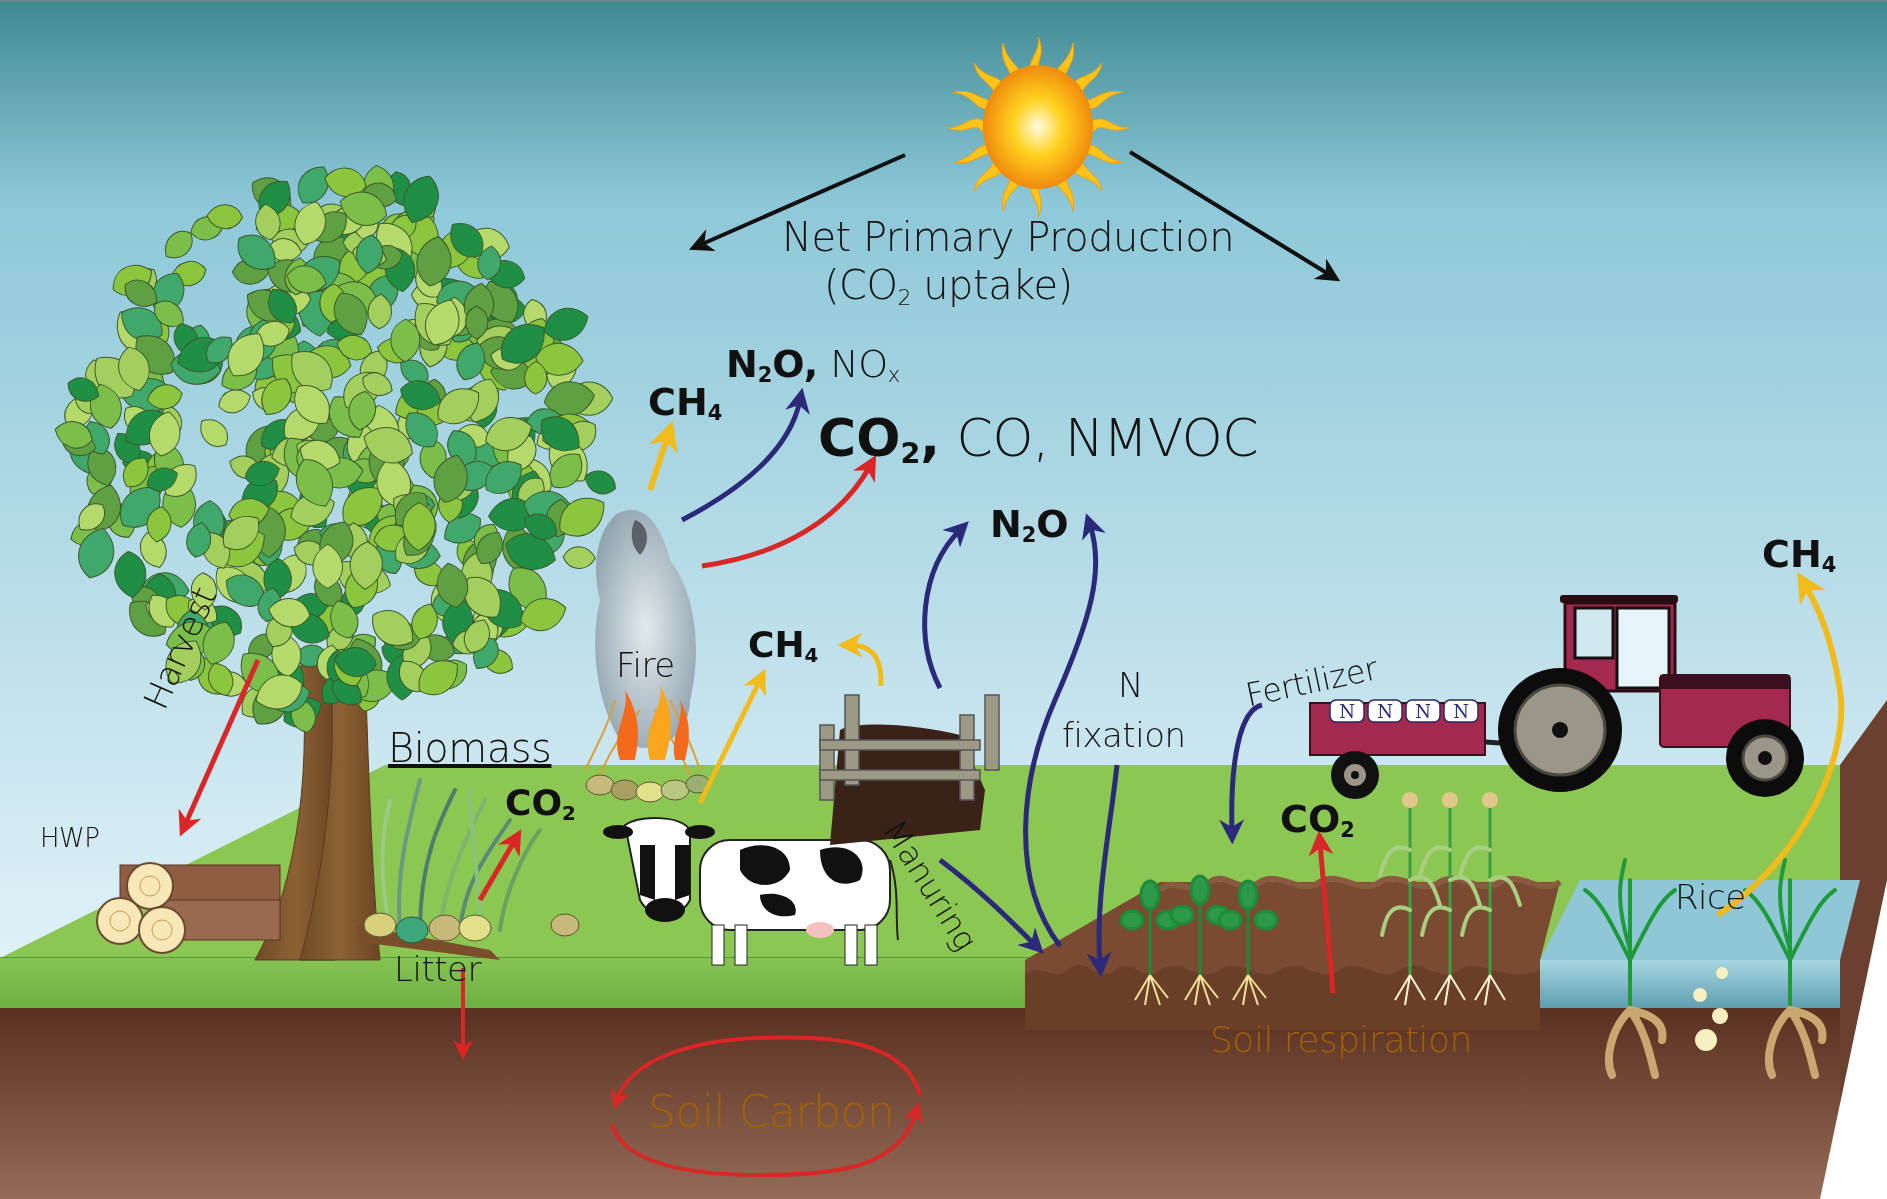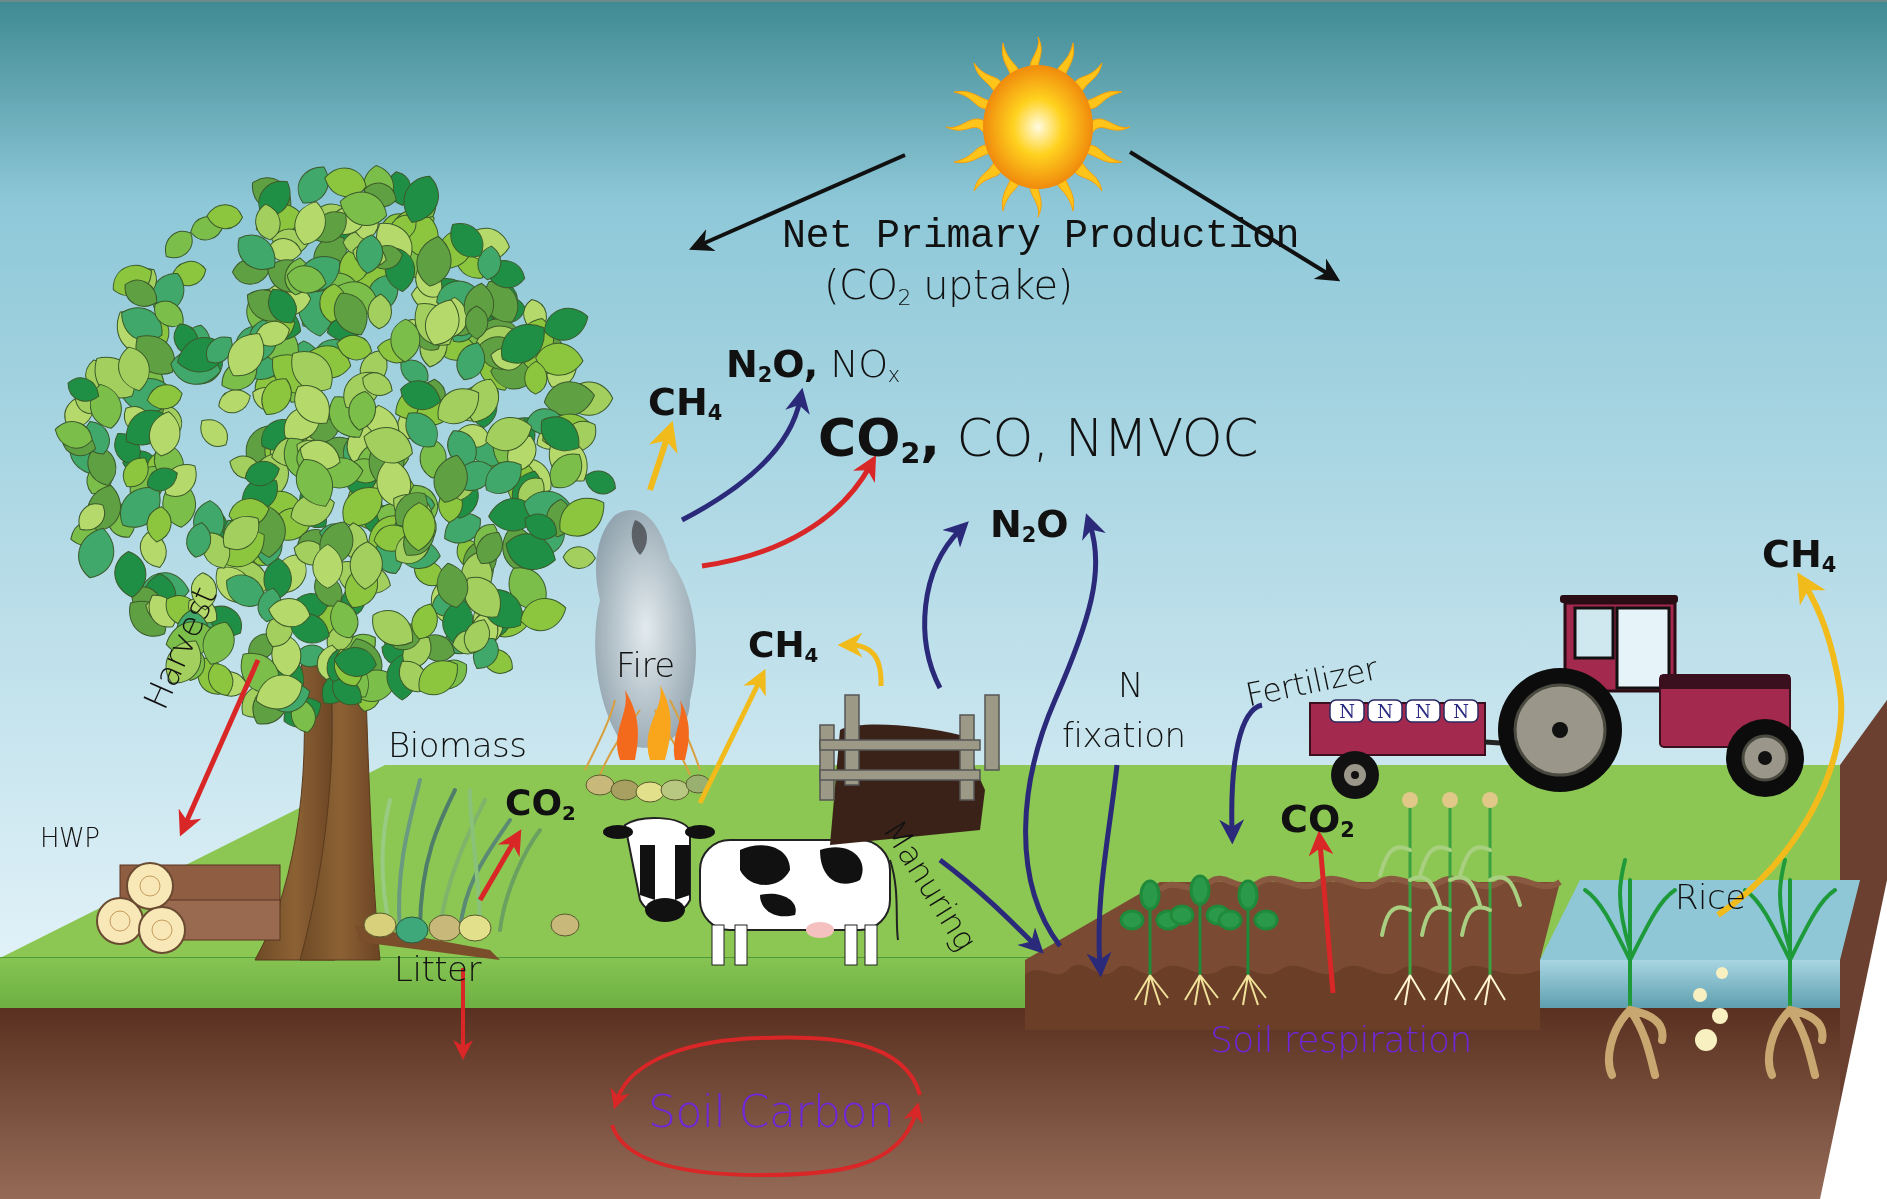--- a/index.html
+++ b/index.html
@@ -1,21 +1,21 @@
 <!DOCTYPE html>
 <html><head>
 <meta charset="utf-8">
 <style>
   html,body{margin:0;padding:0;background:#ffffff;}
   body{width:1887px;height:1199px;overflow:hidden;position:relative;font-family:"DejaVu Sans","Liberation Sans",sans-serif;}
   #scene{position:absolute;left:0;top:0;width:1887px;height:1199px;}
   .lbl{position:absolute;white-space:nowrap;color:#111;line-height:1;}
   .thin{font-family:"DejaVu Sans",sans-serif;font-weight:300;letter-spacing:-0.5px;}
   .bold{font-family:"DejaVu Sans",sans-serif;font-weight:bold;}
-  .cream{color:#6d28d9;}
+  .cream{color:#a16207;}
   sub{font-size:55%;vertical-align:-0.25em;}
 </style>
 </head>
 <body>
 
 <svg id="scene" viewBox="0 0 1887 1199" xmlns="http://www.w3.org/2000/svg">
   <defs>
     <linearGradient id="sky" x1="0" y1="0" x2="0" y2="1">
       <stop offset="0" stop-color="#3f8a92"></stop>
       <stop offset="0.2" stop-color="#8ec8d8"></stop>
@@ -737,21 +737,21 @@
   <path d="M258,660 L185,825" stroke="#d92627" stroke-width="5" fill="none" marker-end="url(#mRed)"></path>
 
   <path d="M480,900 L515,840" stroke="#d92627" stroke-width="5" fill="none" marker-end="url(#mRed)"></path>
 
   <path d="M463,968 L463,1050" stroke="#d92627" stroke-width="4" fill="none" marker-end="url(#mRed)"></path>
 
   <path d="M920,1095 C905,1040 830,1035 760,1038 C690,1040 630,1060 617,1100" stroke="#d92627" stroke-width="4" fill="none" marker-end="url(#mRed)"></path>
   <path d="M612,1125 C625,1165 690,1175 760,1175 C830,1175 900,1170 916,1112" stroke="#d92627" stroke-width="4" fill="none" marker-end="url(#mRed)"></path>
 </svg>
 
-<div class="lbl thin" style="left:782px;top:217px;font-size:40px;font-family:Liberation Mono, monospace;">Net Primary Production</div>
+<div class="lbl thin" style="left:782px;top:217px;font-size:40px;">Net Primary Production</div>
 <div class="lbl thin" style="left:824px;top:265px;font-size:40px;">
   <span>(CO</span><sub>2</sub><span> uptake)</span>
 </div>
 
 <div class="lbl bold" style="left:648px;top:383px;font-size:38px;">
   <span>CH</span><sub>4</sub>
 </div>
 <div class="lbl" style="left:726px;top:345px;font-size:38px;">
   <span class="bold"><span>N</span><sub>2</sub><span>O,</span></span>
   <span class="thin"><span>NO</span><sub>x</sub></span>
@@ -775,21 +775,21 @@
 
 <div class="lbl bold" style="left:505px;top:785px;font-size:36px;">
   <span>CO</span><sub>2</sub>
 </div>
 
 <div class="lbl bold" style="left:1280px;top:800px;font-size:38px;">
   <span>CO</span><sub>2</sub>
 </div>
 
 <div class="lbl thin" style="left:616px;top:648px;font-size:34px;">Fire</div>
-<div class="lbl thin" style="left:388px;top:728px;font-size:34px;">Biomass</div>
+<div class="lbl thin" style="left:388px;top:728px;font-size:40px;text-decoration:underline;">Biomass</div>
 <div class="lbl thin" style="left:138px;top:700px;font-size:34px;transform:rotate(-66deg);transform-origin:left top;">Harvest</div>
 <div class="lbl thin" style="left:40px;top:825px;font-size:26px;">HWP</div>
 <div class="lbl thin" style="left:348px;top:952px;font-size:34px;margin-left:46px;">Litter</div>
 <div class="lbl thin" style="left:905px;top:815px;font-size:32px;transform:rotate(58deg);transform-origin:left top;">Manuring</div>
 <div class="lbl thin" style="left:1118px;top:668px;font-size:34px;">N</div>
 <div class="lbl thin" style="left:1062px;top:718px;font-size:34px;">fixation</div>
 <div class="lbl thin" style="left:1243px;top:680px;font-size:32px;transform:rotate(-12deg);transform-origin:left top;">Fertilizer</div>
 <div class="lbl thin" style="left:1675px;top:880px;font-size:34px;">Rice</div>
 <div class="lbl thin cream" style="left:1210px;top:1022px;font-size:36px;">Soil respiration</div>
 <div class="lbl thin cream" style="left:648px;top:1090px;font-size:44px;">Soil Carbon</div>

